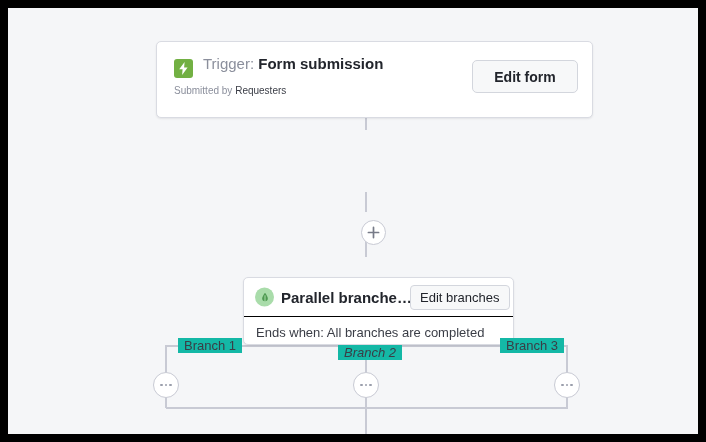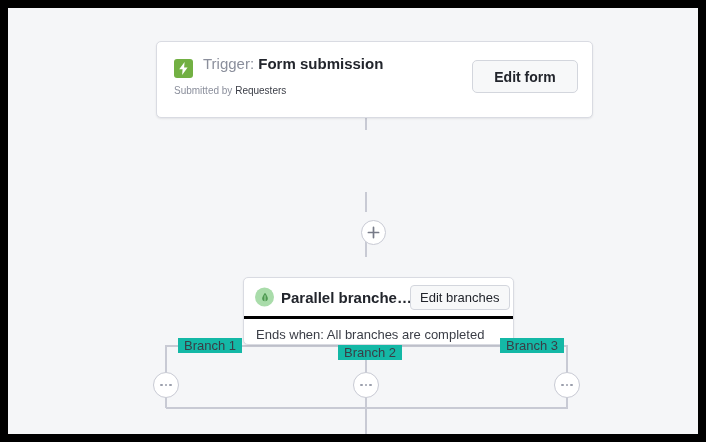--- a/index.html
+++ b/index.html
@@ -200,21 +200,21 @@
     border-radius: 4px;
     font-family: "Liberation Sans", sans-serif;
     font-size: 13px;
     color: #22252c;
     cursor: pointer;
     white-space: nowrap;
   }
   .par-foot {
     position: relative;
     height: 29px;
-    border-top: 3px solid #000000;
+    border-top: 1px solid #000000;
   }
   .par-foot span {
     position: absolute;
     left: 12px; top: 50%;
     transform: translateY(-50%);
     font-size: 13px;
     color: #3a3d46;
     white-space: nowrap;
   }
 
@@ -314,21 +314,21 @@
         </span>
         <span class="par-title">Parallel branche…</span>
         <button id="edit-branches-button">Edit branches</button>
       </div>
       <div class="par-foot">
         <span>Ends when: All branches are completed</span>
       </div>
     </div>
 
     <span class="branch-label" style="left:170px; top:330px;">Branch 1</span>
-    <span class="branch-label" style="left:330px; top:337px;">Branch 2</span>
+    <span class="branch-label" style="left:330px; top:337px;font-style:italic;">Branch 2</span>
     <span class="branch-label" style="left:492px; top:330px;">Branch 3</span>
 
     <button class="dots-node" style="left:145px; top:364px;">
       <i></i>
         <i></i>
         <i></i>
     </button>
     <button class="dots-node" style="left:345px; top:364px;">
       <i></i>
         <i></i>

